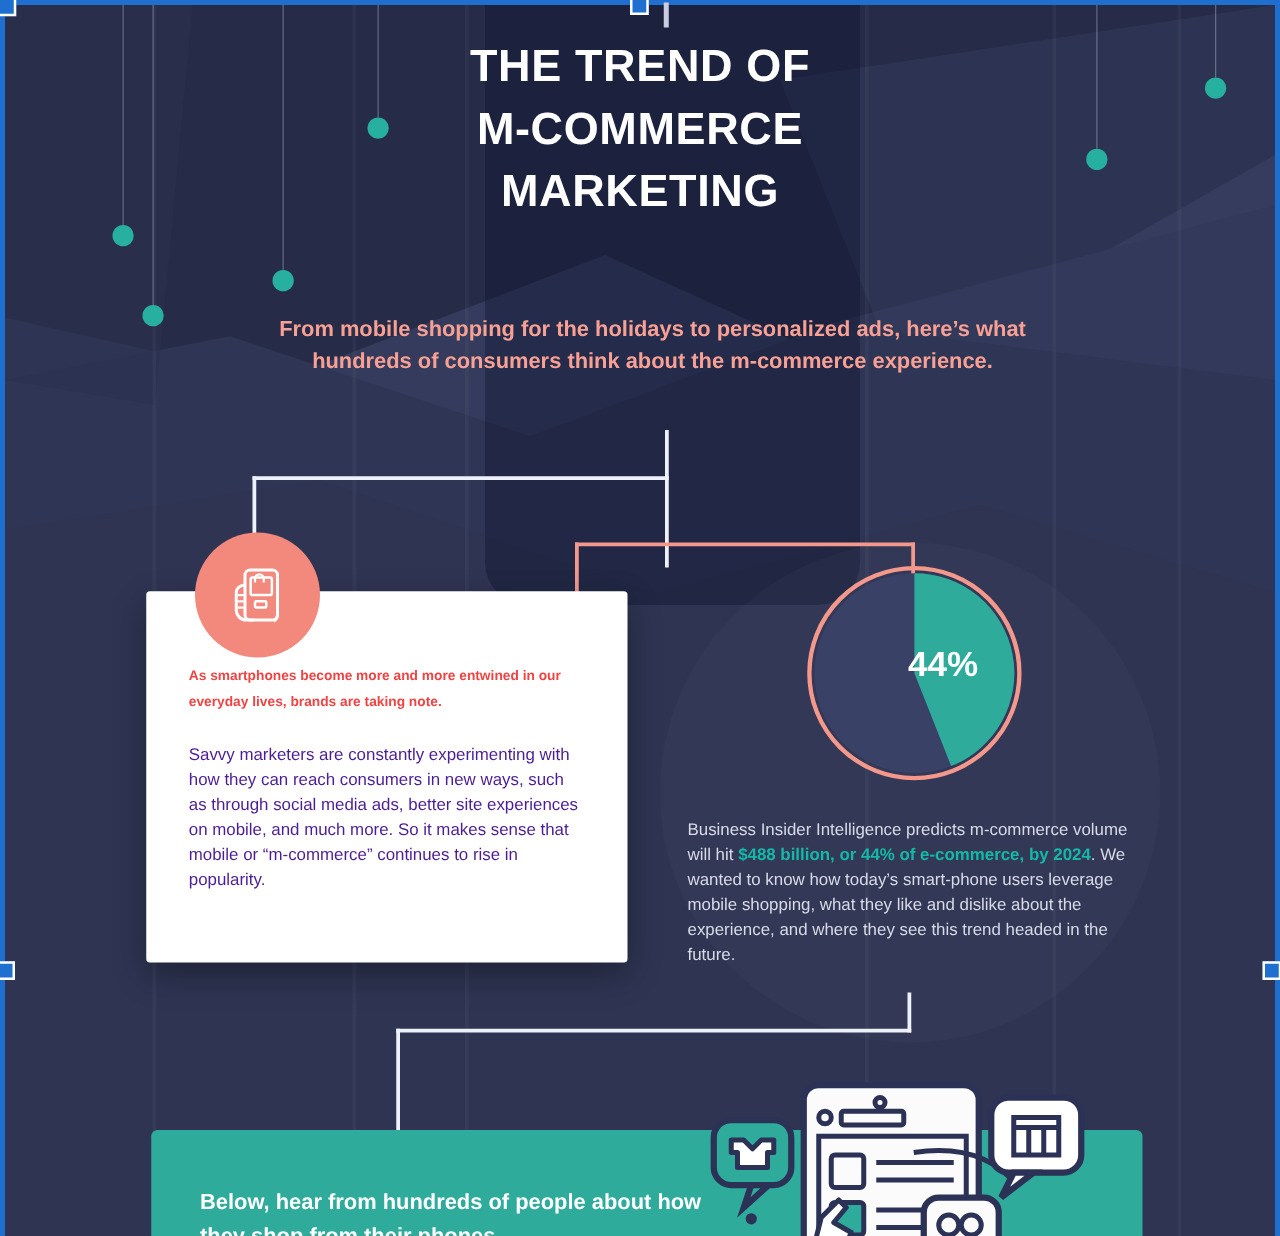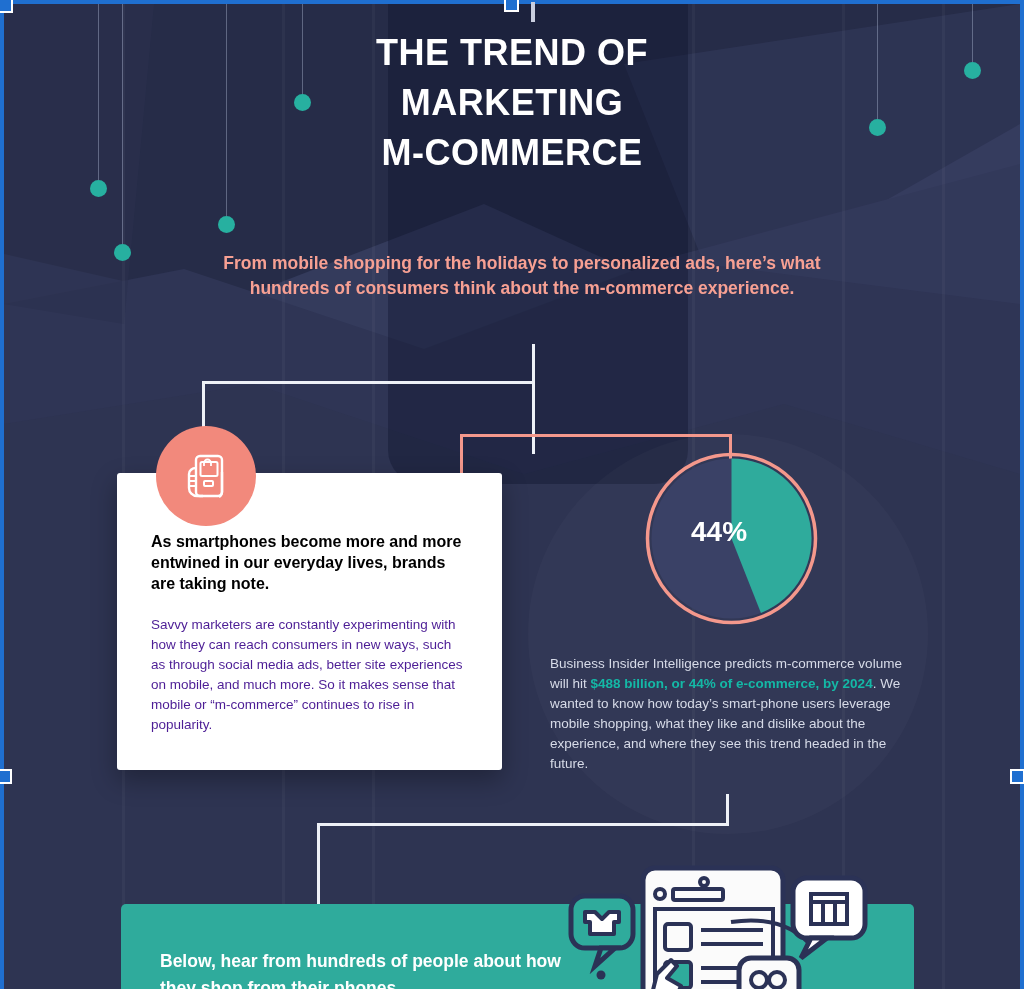--- a/index.html
+++ b/index.html
@@ -106,35 +106,35 @@
   .card{
     position:absolute; left:113px; top:469px;
     width:385px; height:297px;
     background:#ffffff;
     border-radius:3px;
     box-shadow:0 10px 26px rgba(0,0,0,0.30);
     padding:58px 34px 0 34px;
     z-index:25;
   }
   .card-head{
-    color:#000000; font-size:16px; font-weight:bold; line-height:21px;
+    color:#ef4444; font-size:11px; font-weight:bold; line-height:21px;
   }
   .card-body{
     margin-top:21px;
     color:#4c1d95; font-size:13.5px; line-height:20px;
   }
 
   
   .pie-wrap{
     position:absolute; left:641px; top:448px;
     width:173px; height:173px; z-index:25;
   }
   .pie-label{
     position:absolute; left:0; right:0; top:64px;
-    text-align:left; color:#ffffff;
+    text-align:center; color:#ffffff;
     font-size:28px; font-weight:bold;
     padding-left:46px;
   }
 
   
   .right-para{
     position:absolute; left:546px; top:650px; width:368px;
     color:#d7dbe8; font-size:13.5px; line-height:20px;
     z-index:25;
   }
@@ -200,22 +200,22 @@
 
     <div class="dot-stem" style="left:873px; height:115px;"></div>
     <div class="dot" style="left:865px; top:115px;"></div>
 
     <div class="dot-stem" style="left:968px; height:58px;"></div>
     <div class="dot" style="left:960px; top:58px;"></div>
   </div>
 
   <div class="title">
     <div>THE TREND OF</div>
+    <div>M-COMMERCE</div>
     <div>MARKETING</div>
-    <div>M-COMMERCE</div>
   </div>
 
   <div class="subtitle">From mobile shopping for the holidays to personalized ads, here’s what hundreds of consumers think about the m-commerce experience.</div>
 
   <div>
     <div class="conn conn-v white" style="left:528px; top:340px; height:110px;"></div>
     <div class="conn conn-h white" style="left:198px; top:377px; width:333px;"></div>
     <div class="conn conn-v white" style="left:198px; top:377px; height:95px;"></div>
   </div>
 

